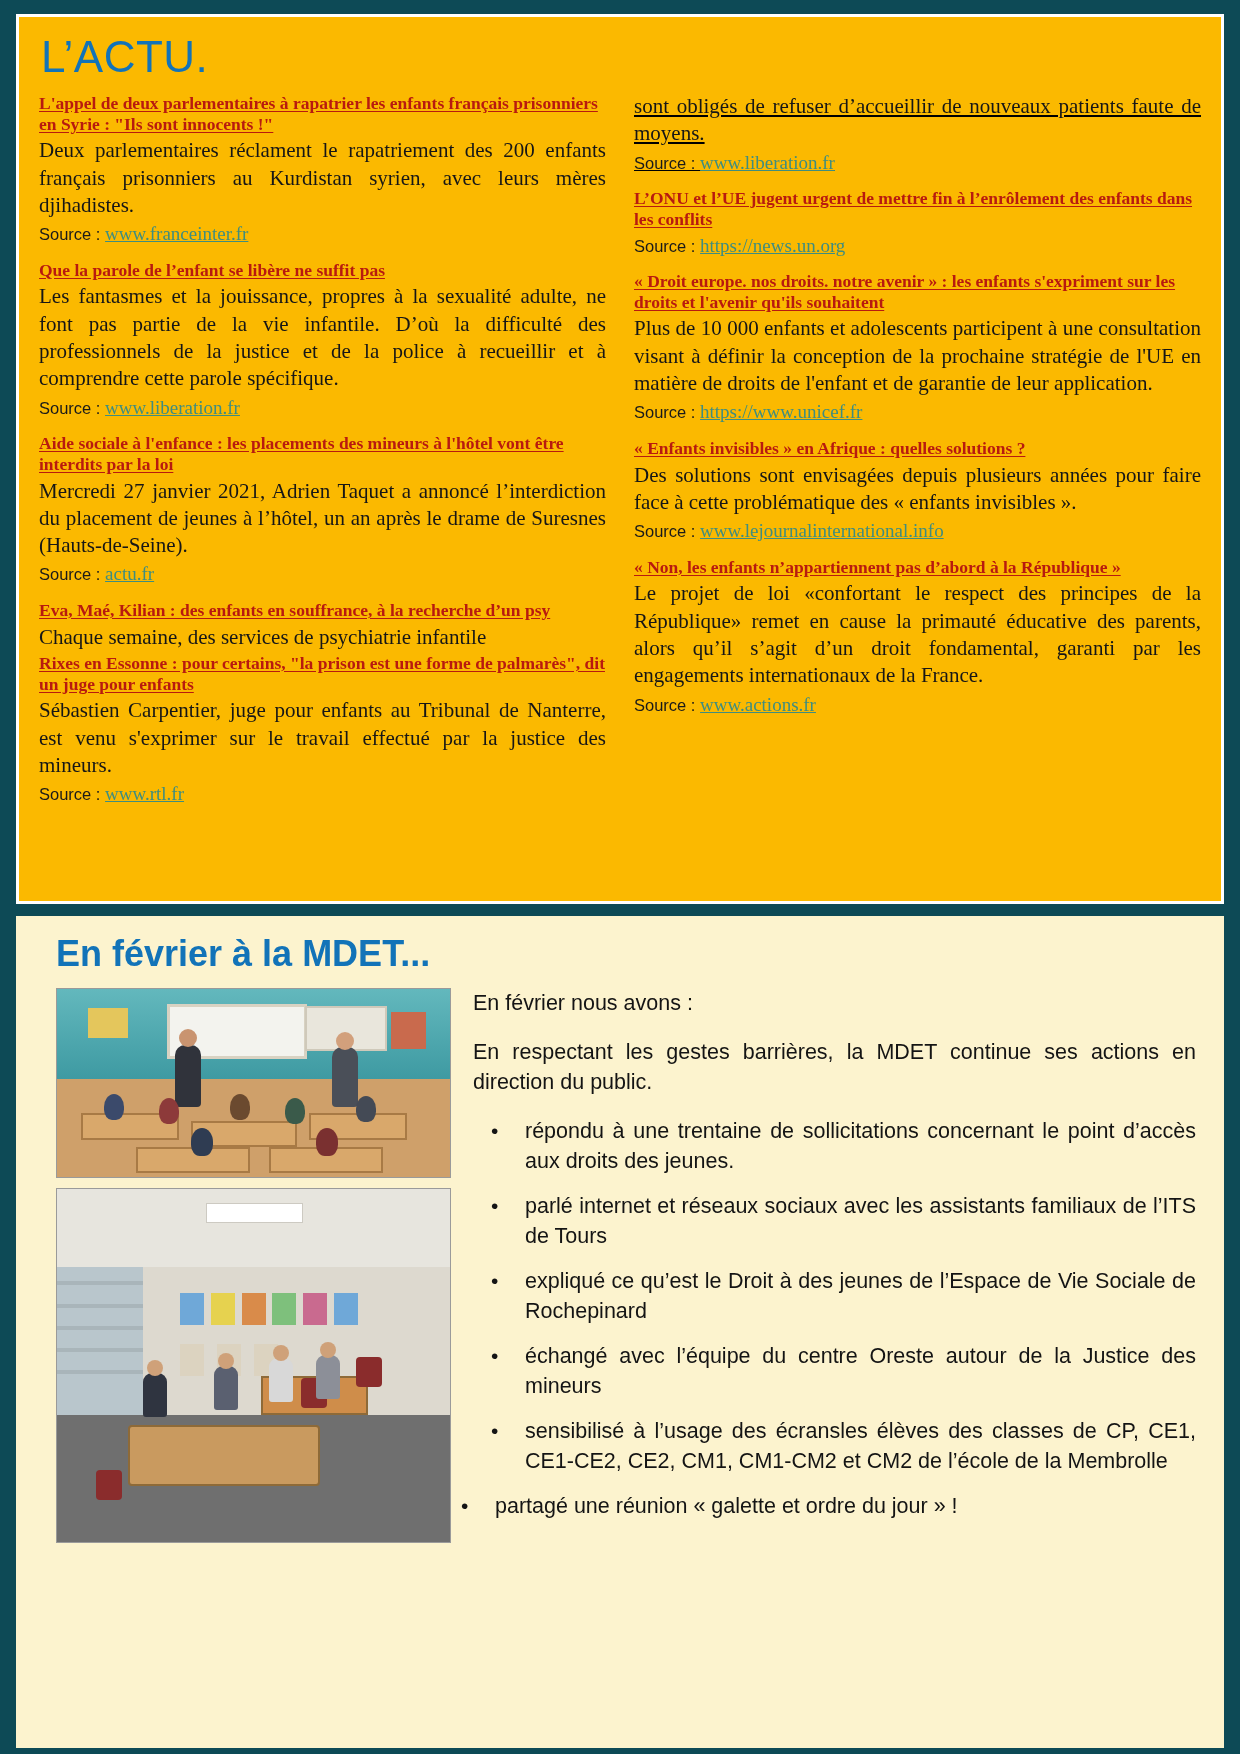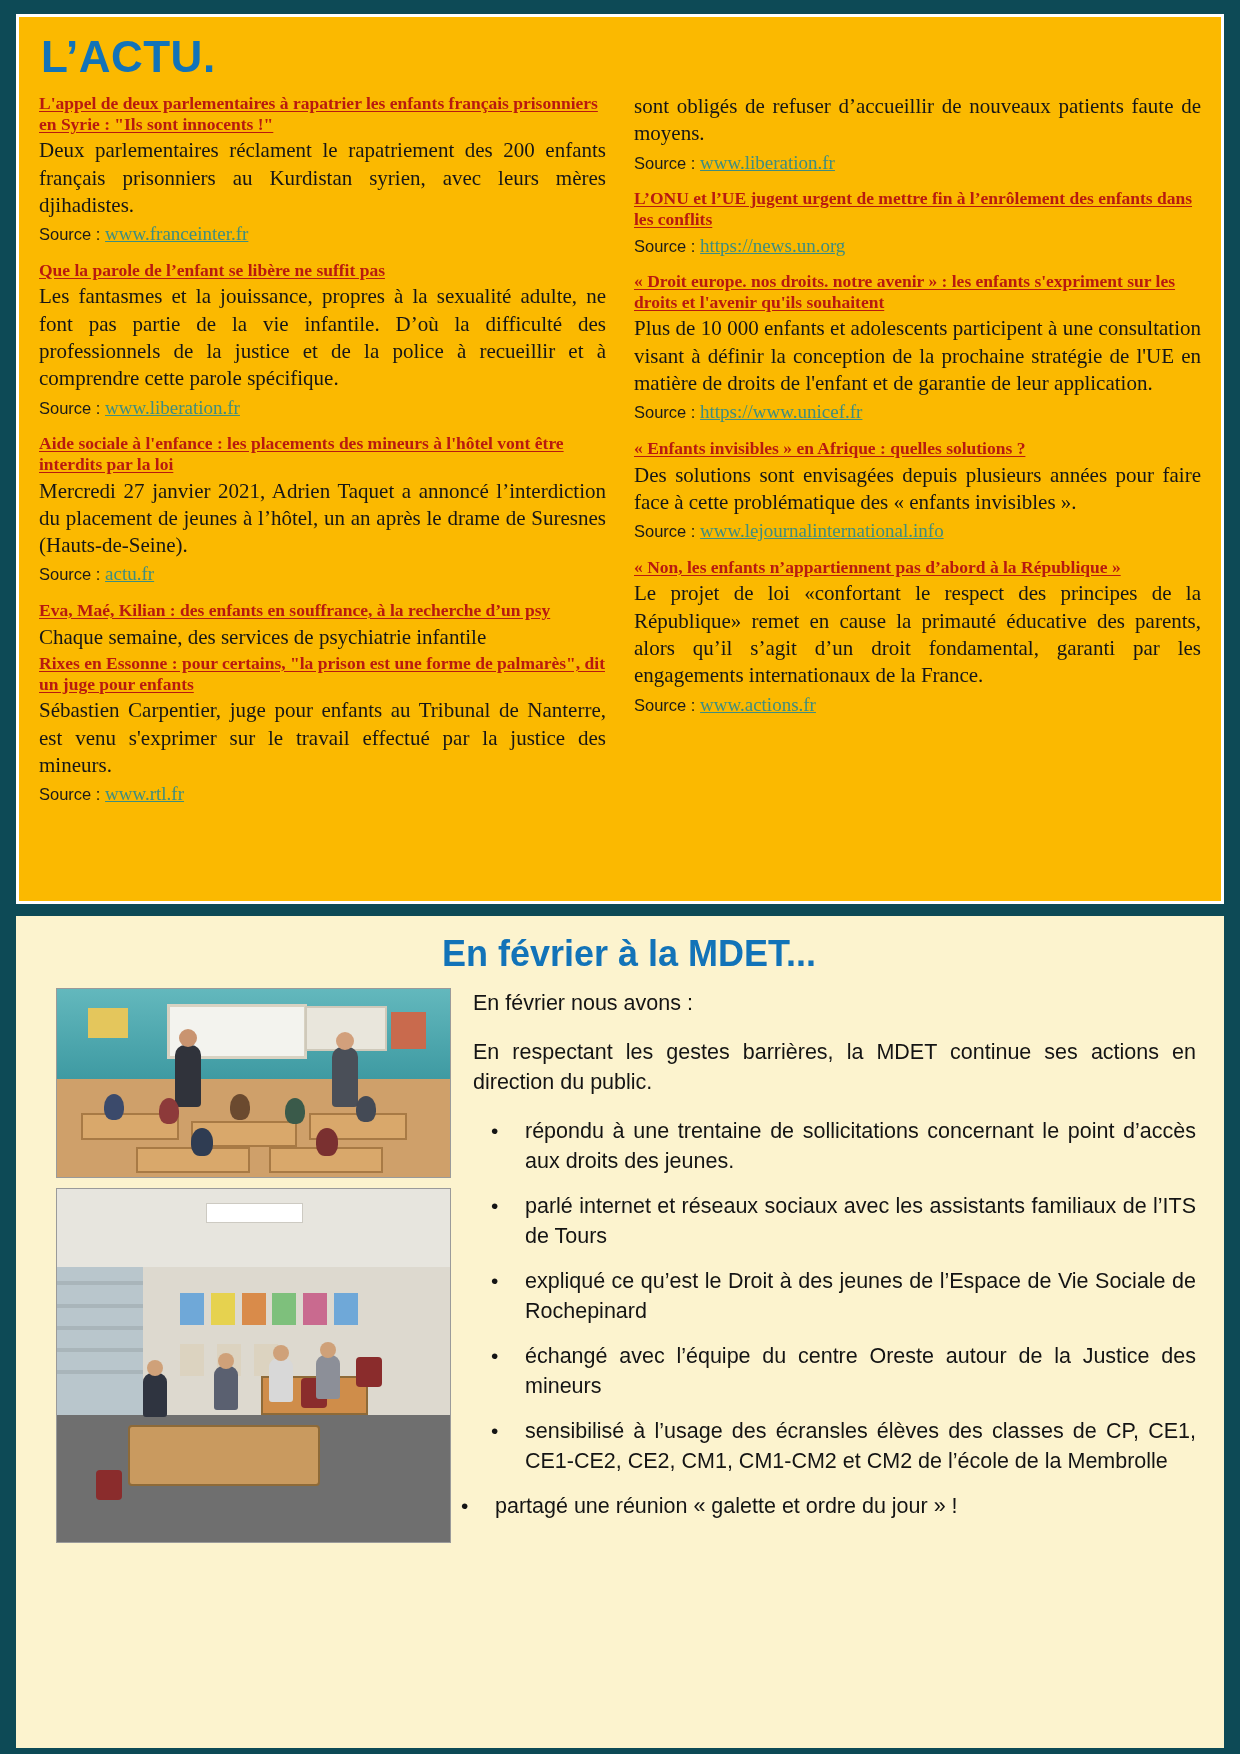--- a/index.html
+++ b/index.html
@@ -23,21 +23,21 @@
     border:3px solid #ffffff;
     box-sizing:border-box;
     width:1208px;
     height:890px;
     padding:18px 20px 10px 20px;
     position:relative;
   }
   .actu-title{
     color:#1273B8;
     font-size:44px;
-    font-weight:bold;
+    font-weight:normal;
     letter-spacing:0.5px;
     margin:0 0 14px 2px;
     line-height:1;
   }
   .actu-cols{
     column-count:2;
     column-gap:28px;
     column-fill:auto;
     height:800px;
   }
@@ -66,39 +66,38 @@
     color:#1a1a1a;
     margin:0 0 13px 0;
     line-height:1.35;
   }
   .art-src .lnk{
     color:#3f8d7f;
     font-family:"Liberation Serif", serif;
     font-size:19px;
     text-decoration:underline;
   }
-  .topcont{ margin-top:-2px; }
+  .topcont{ margin-top:-2px;text-decoration:underline; }
 
   
   .mdet-panel{
     background:#FCF3CE;
     box-sizing:border-box;
     width:1208px;
     height:calc(1754px - 890px - 14px - 18px);
     margin-top:12px;
     padding:16px 22px 0 22px;
     position:relative;
   }
   .mdet-title{
     color:#1273B8;
     font-size:36px;
     font-weight:bold;
     margin:4px 0 16px 18px;
     line-height:1;
-    text-align:center;
   }
   .mdet-body{
     display:flex;
     gap:22px;
   }
   .photos{
     width:395px;
     flex:0 0 395px;
     display:flex;
     flex-direction:column;

